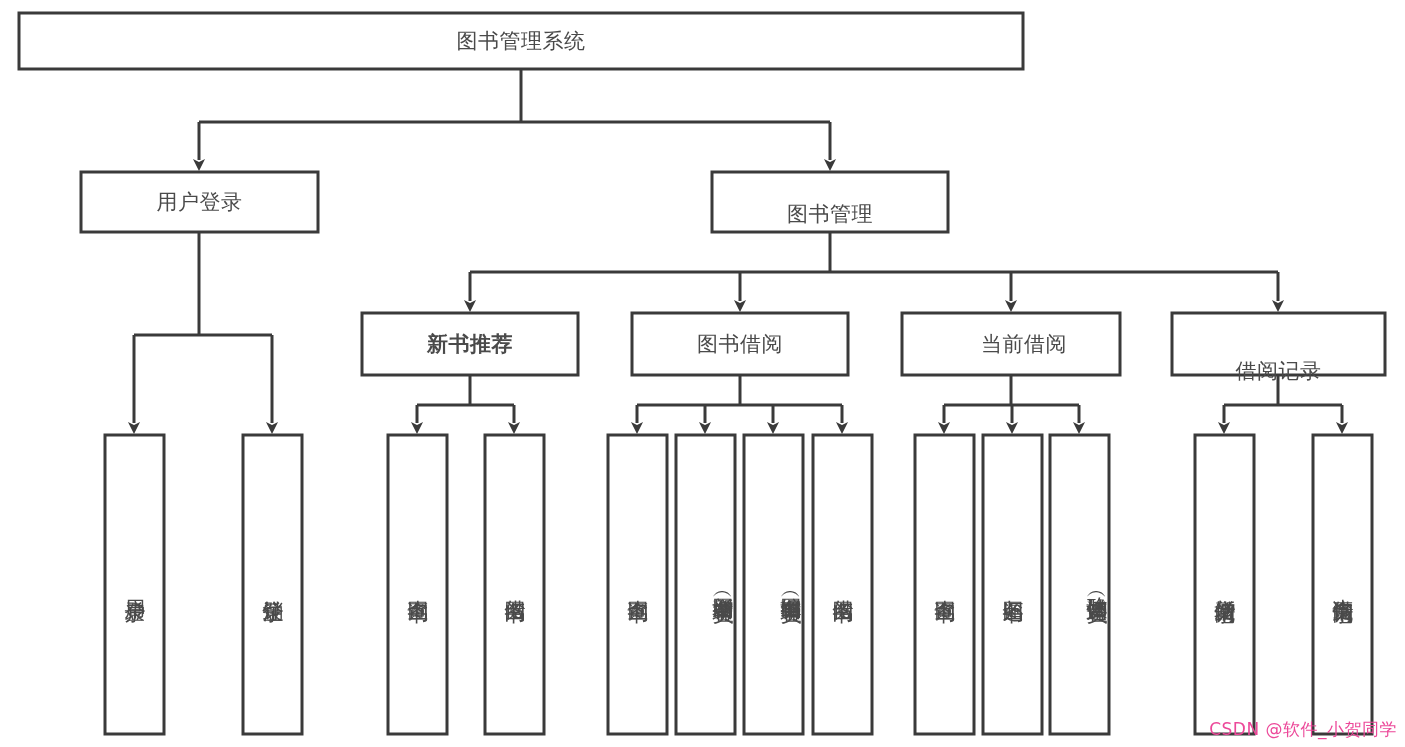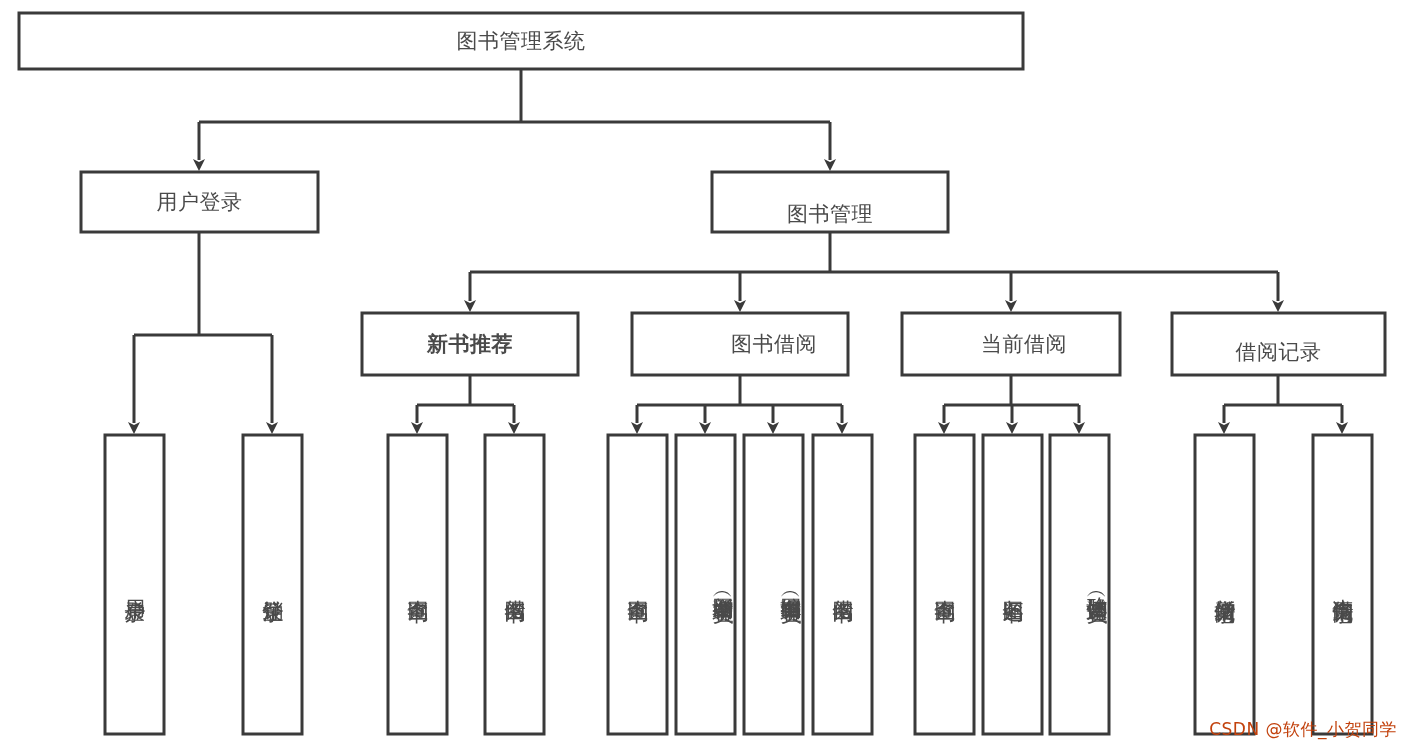--- a/index.html
+++ b/index.html
@@ -74,21 +74,21 @@
     text-orientation: upright;
     text-align: center;
     white-space: nowrap;
     pointer-events: none;
   }
   .watermark {
     position: absolute;
     right: 8px;
     bottom: 6px;
     font-size: 17px;
-    color: #c2410c;
+    color: #ec4899;
     letter-spacing: 0.5px;
     white-space: nowrap;
     pointer-events: none;
   }
 </style>
 </head>
 <body>
 
 <div id="diagram-root">
 
@@ -168,23 +168,23 @@
       <path class="link-line" marker-end="url(#arrow)" d="M1342,405 L1342,423"></path>
     </g>
   </svg>
 
   <div class="node-label" style="left:19px; top:13px; width:1004px; height:56px;">图书管理系统</div>
 
   <div class="node-label" style="left:81px; top:172px; width:237px; height:60px;">用户登录</div>
   <div class="node-label" style="left:712px; top:172px; width:236px; height:60px;margin-top:12px;">图书管理</div>
 
   <div class="node-label" style="left:362px; top:313px; width:216px; height:62px;font-weight:bold;">新书推荐</div>
-  <div class="node-label" style="left:632px; top:313px; width:216px; height:62px;padding-left:34px;">图书借阅</div>
+  <div class="node-label" style="left:632px; top:313px; width:216px; height:62px;">图书借阅</div>
   <div class="node-label" style="left:902px; top:313px; width:244px; height:62px;">当前借阅</div>
-  <div class="node-label" style="left:1172px; top:313px; width:213px; height:78px;">借阅记录</div>
+  <div class="node-label" style="left:1172px; top:332px; width:213px; height:78px;">借阅记录</div>
 
   <div class="leaf-label" style="left:105px; top:435px; width:59px; height:299px;">用户登录</div>
   <div class="leaf-label" style="left:243px; top:435px; width:59px; height:299px;">注销登录</div>
   <div class="leaf-label" style="left:388px; top:435px; width:59px; height:299px;">查询图书</div>
   <div class="leaf-label" style="left:485px; top:435px; width:59px; height:299px;">借阅图书</div>
   <div class="leaf-label" style="left:608px; top:435px; width:59px; height:299px;">查询图书</div>
   <div class="leaf-label" style="left:676px; top:435px; width:59px; height:299px; align-items:flex-start;">新增图书（管理员）</div>
   <div class="leaf-label" style="left:744px; top:435px; width:59px; height:299px; align-items:flex-start;">编辑图书（管理员）</div>
   <div class="leaf-label" style="left:813px; top:435px; width:59px; height:299px;">借阅图书</div>
   <div class="leaf-label" style="left:915px; top:435px; width:59px; height:299px;">查询图书</div>

